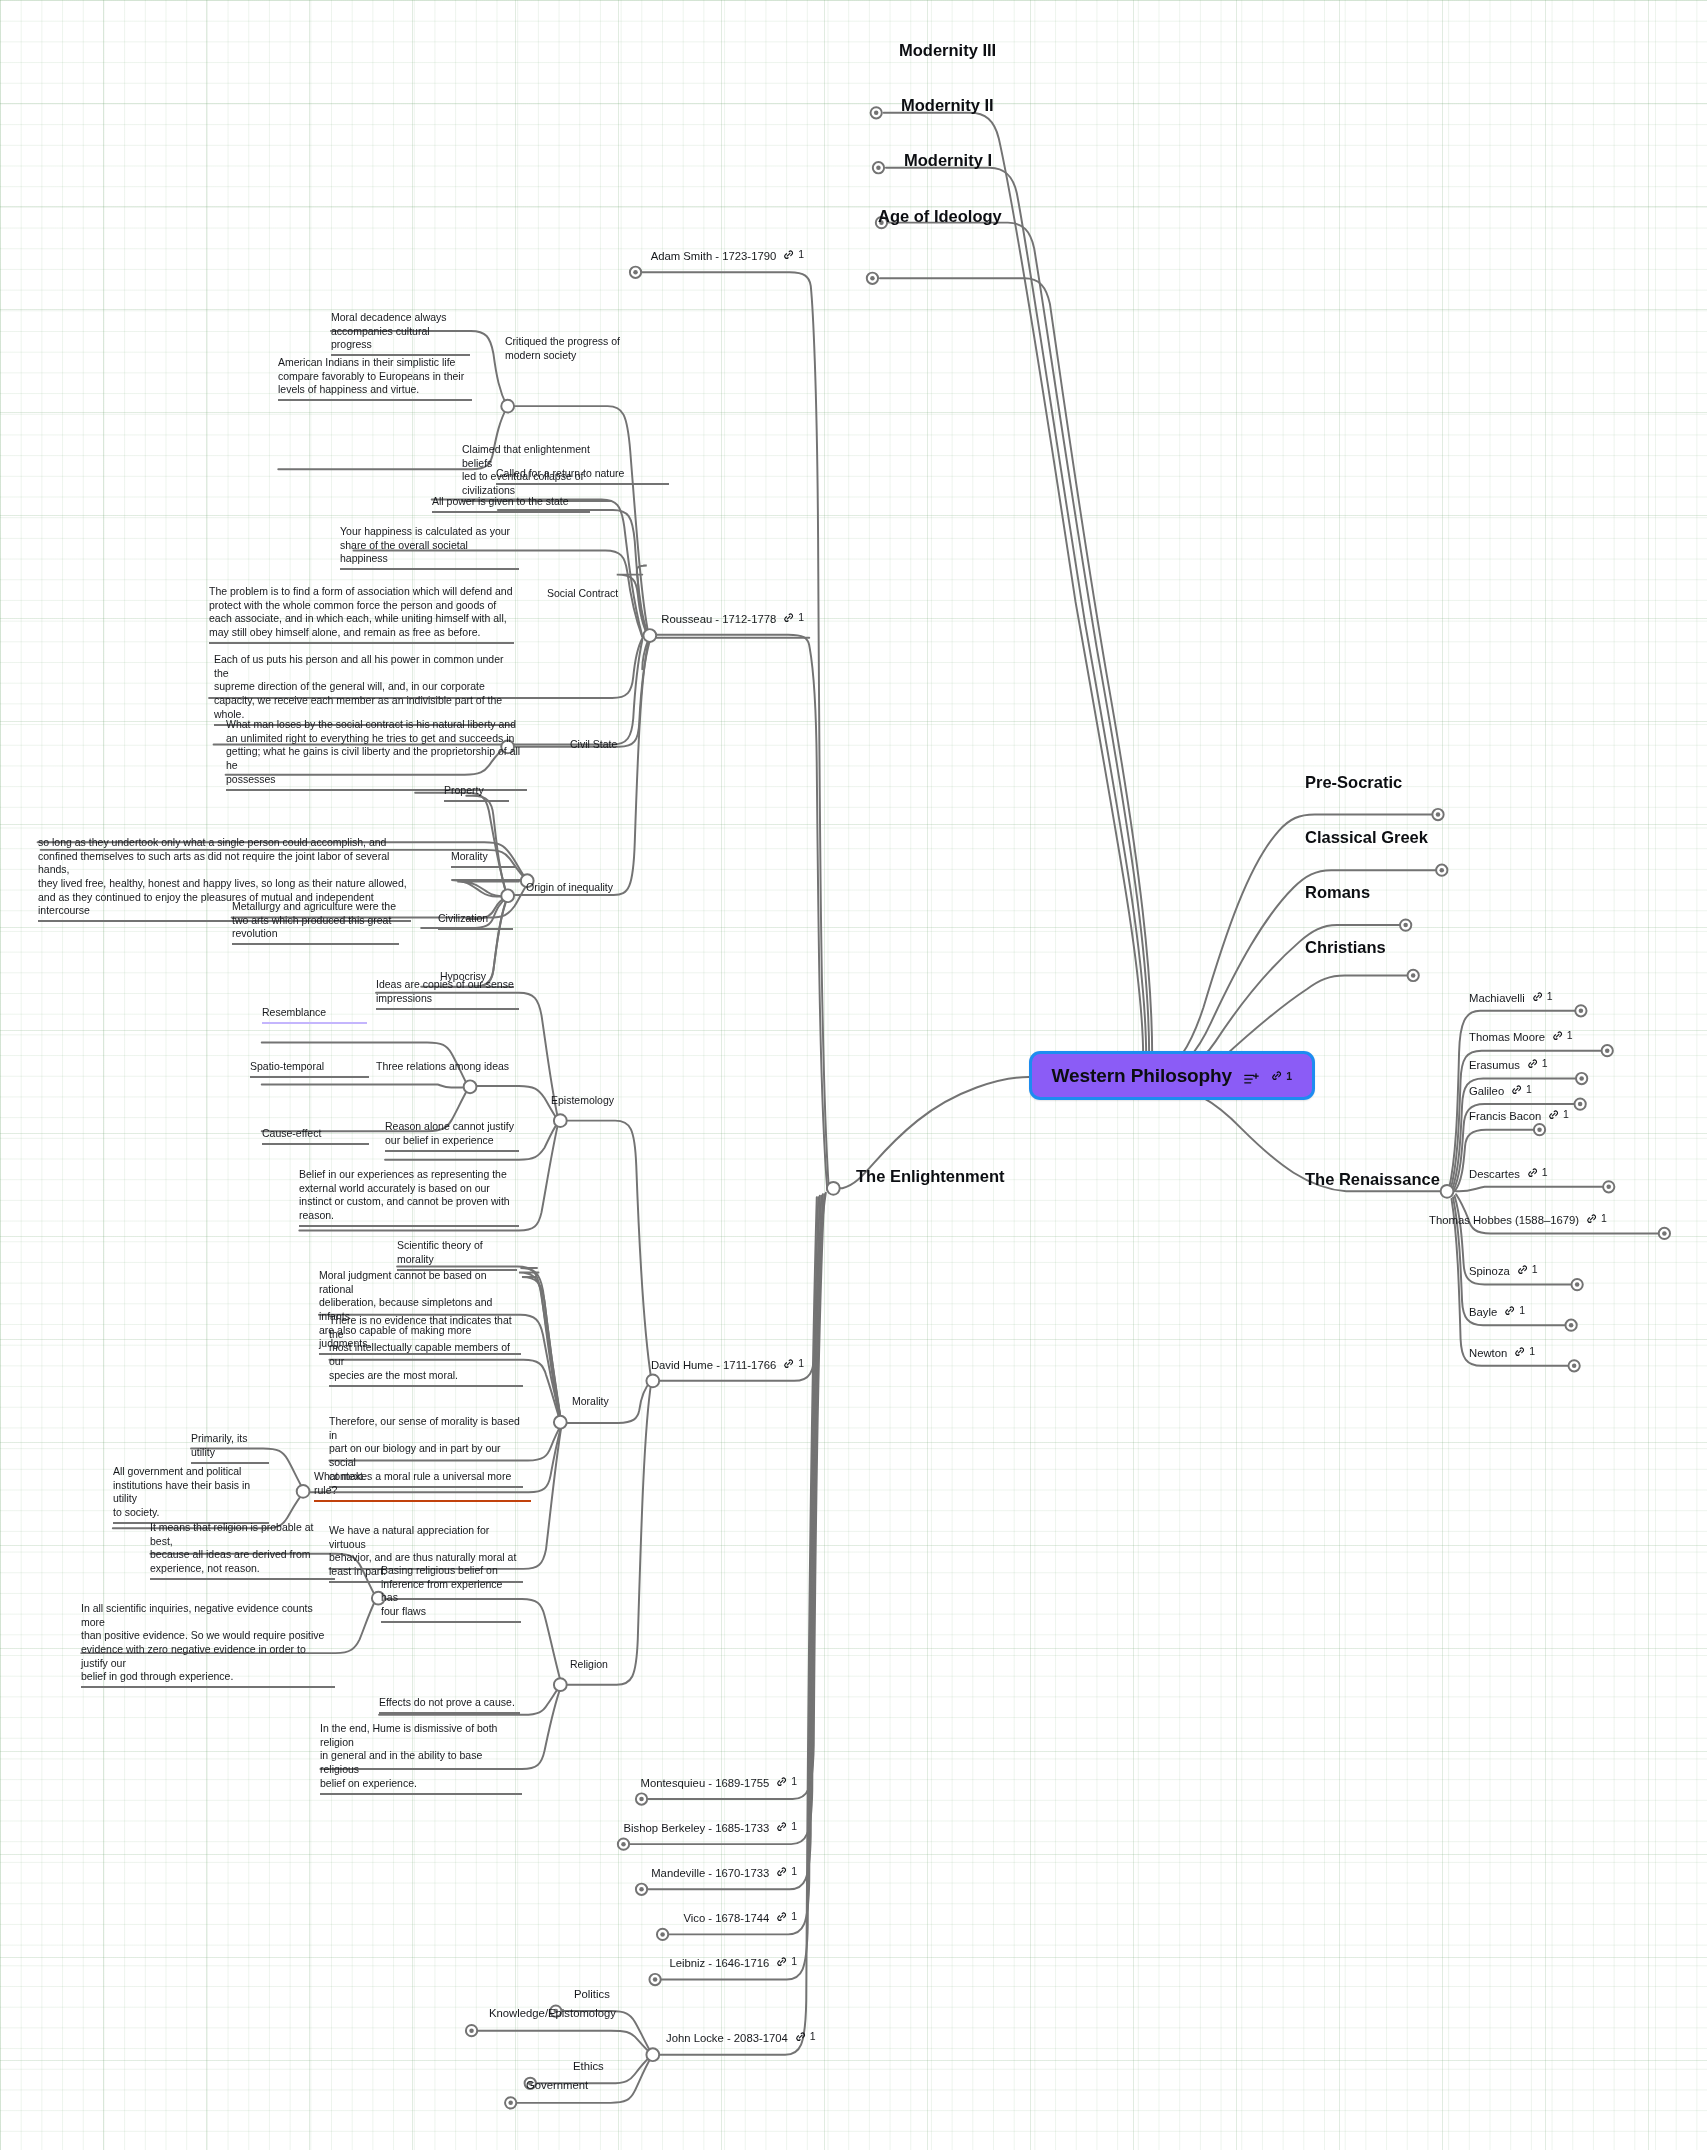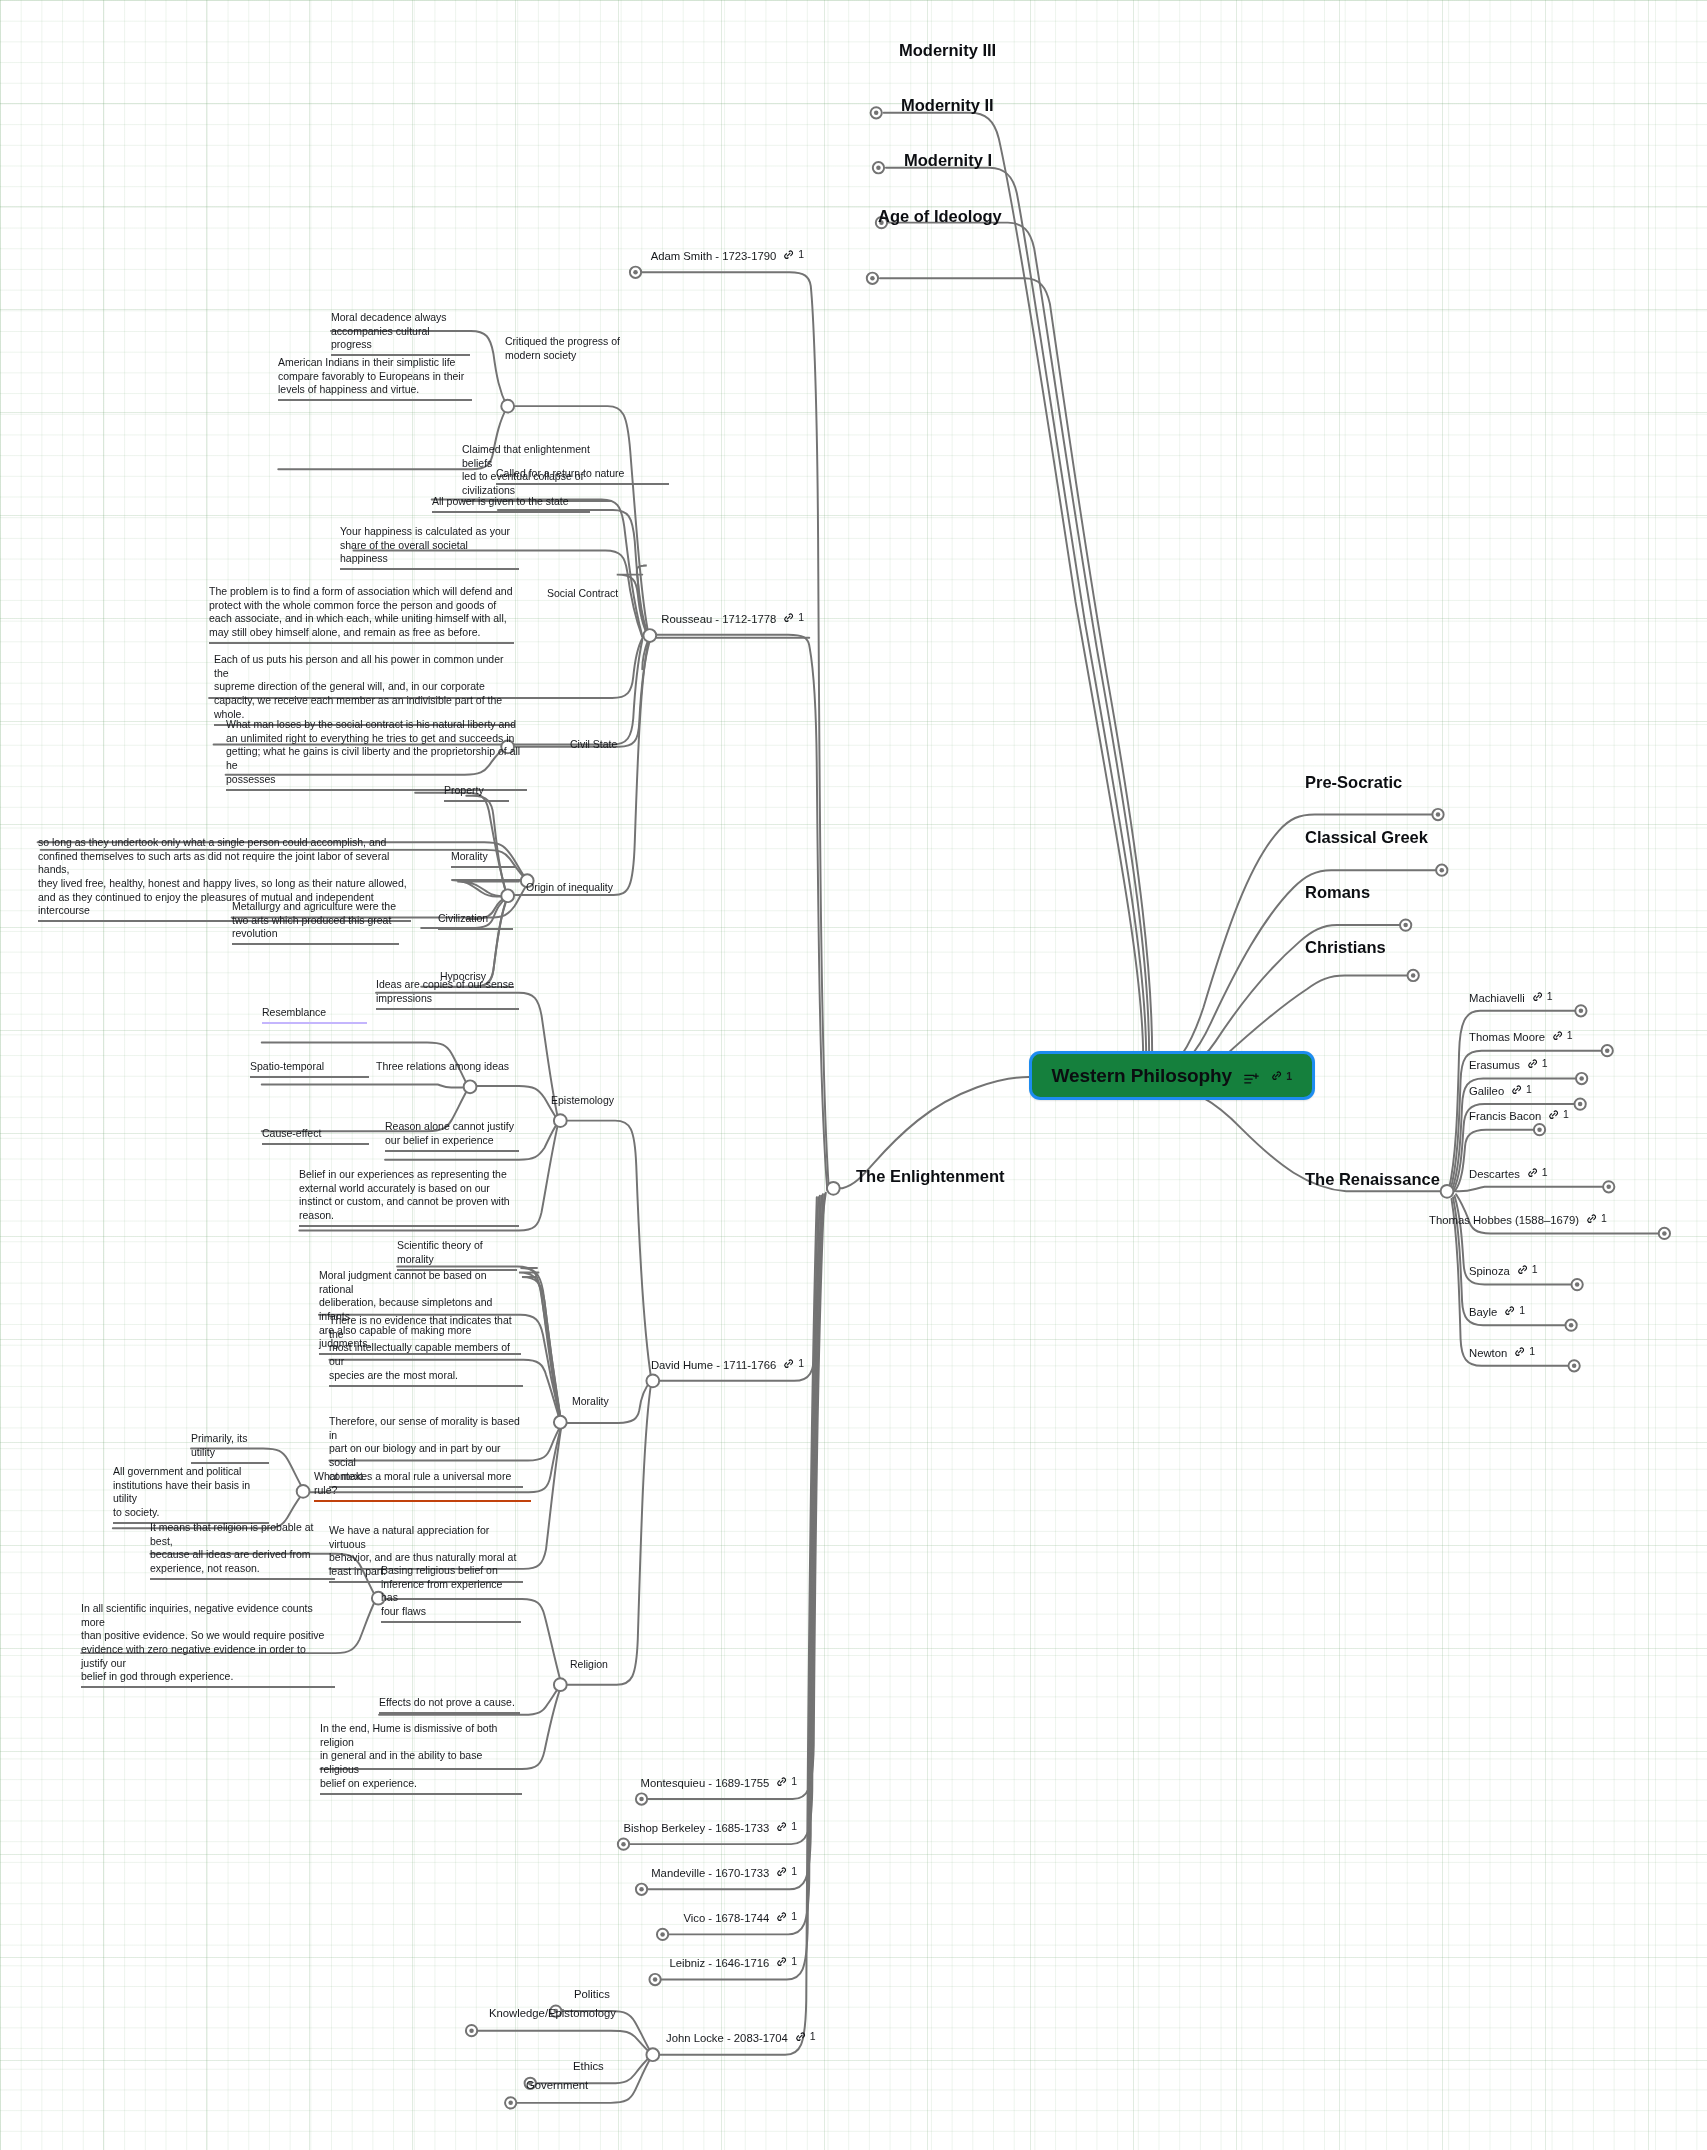--- a/index.html
+++ b/index.html
@@ -33,21 +33,21 @@
     color:#16181c;
     line-height:1.30;
     white-space:pre-line;
   }
   .mm.r { text-align:right; }
   .mm.l { text-align:left; }
 
   
   .root {
     position:absolute;
-    background:#15803d;
+    background:#8b5cf6;
     border:3.8px solid #1d8cf0;
     border-radius:11.3px;
     display:flex; align-items:center; gap:12px;
     padding:10.5px 19.6px;
     font-weight:bold;
     font-size:19px;
     color:#0b0d10;
     box-shadow:0 0.8px 1.5px rgba(0,0,0,.10);
   }
   .root .ttl { letter-spacing:-0.1px; }

